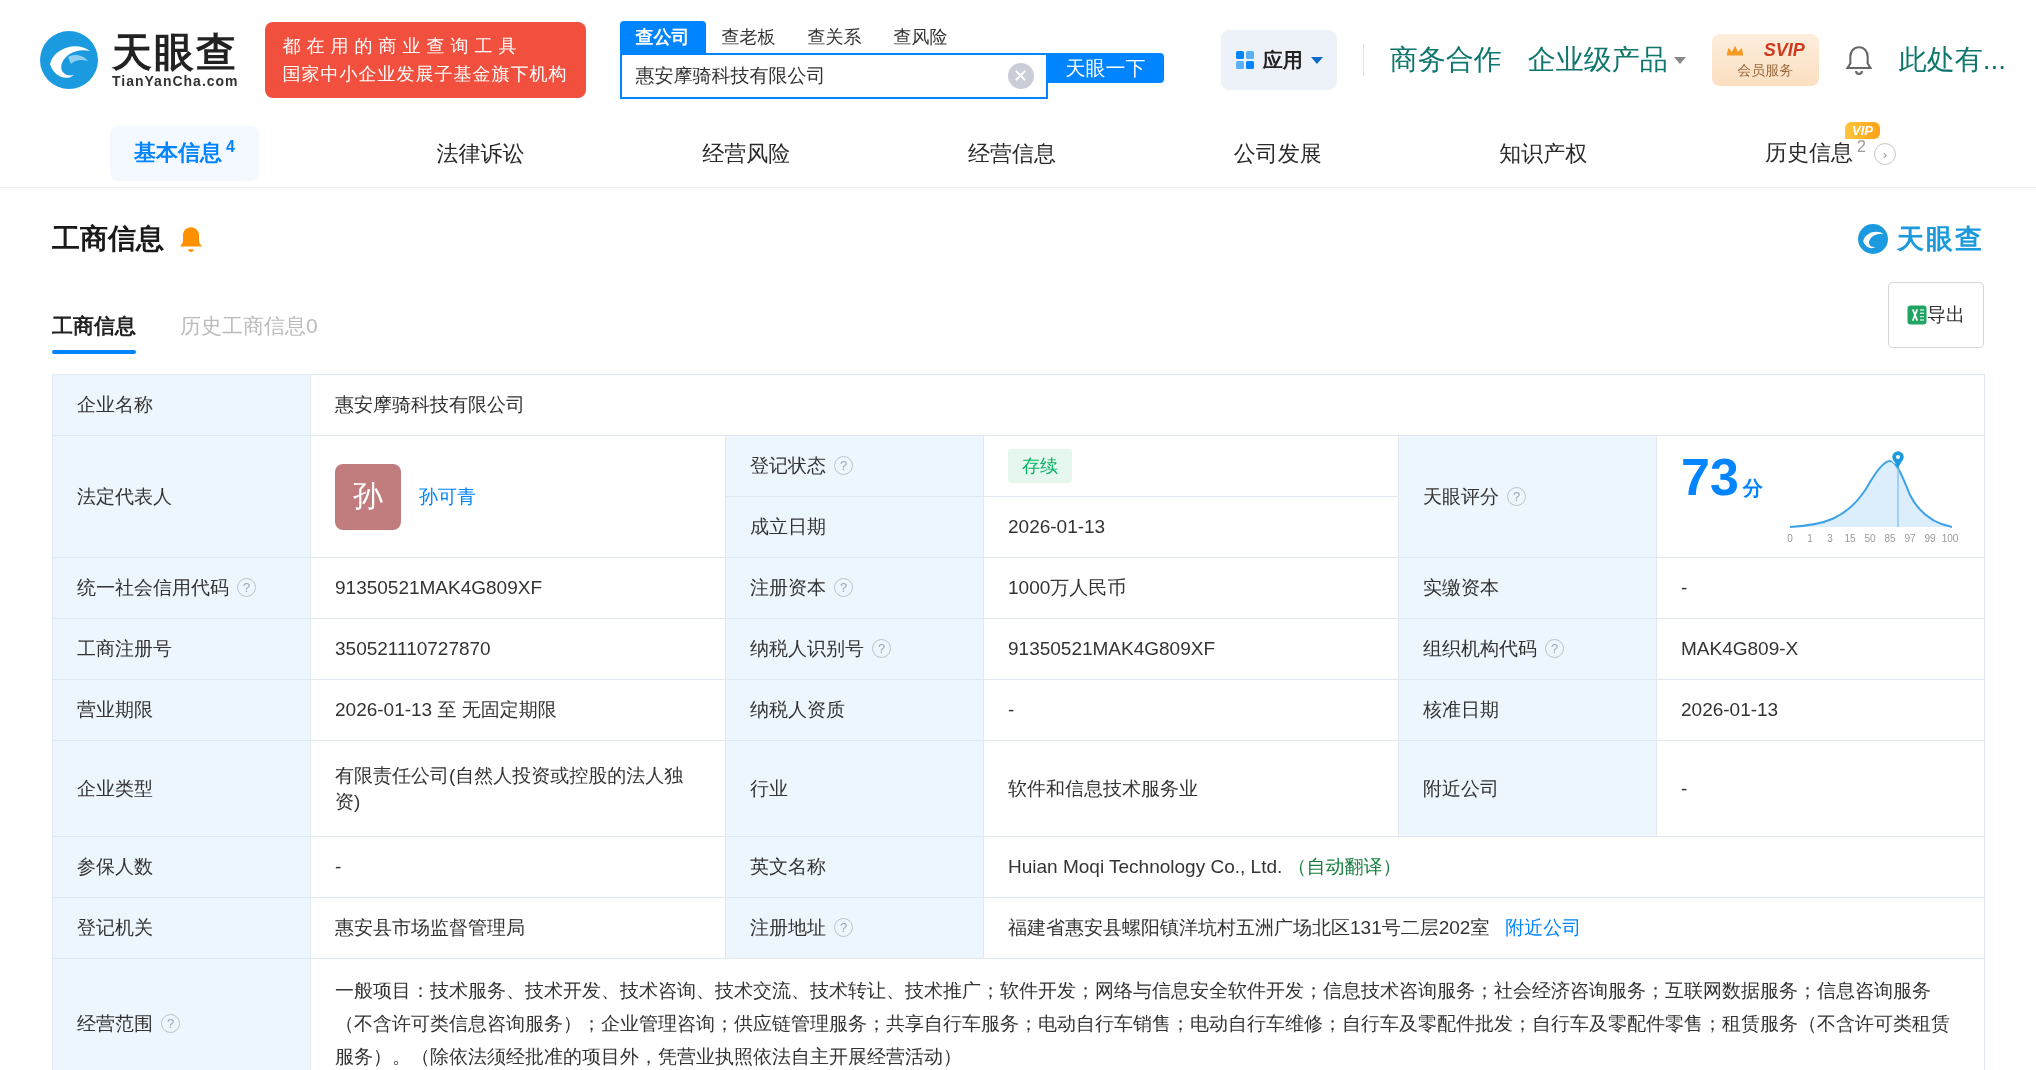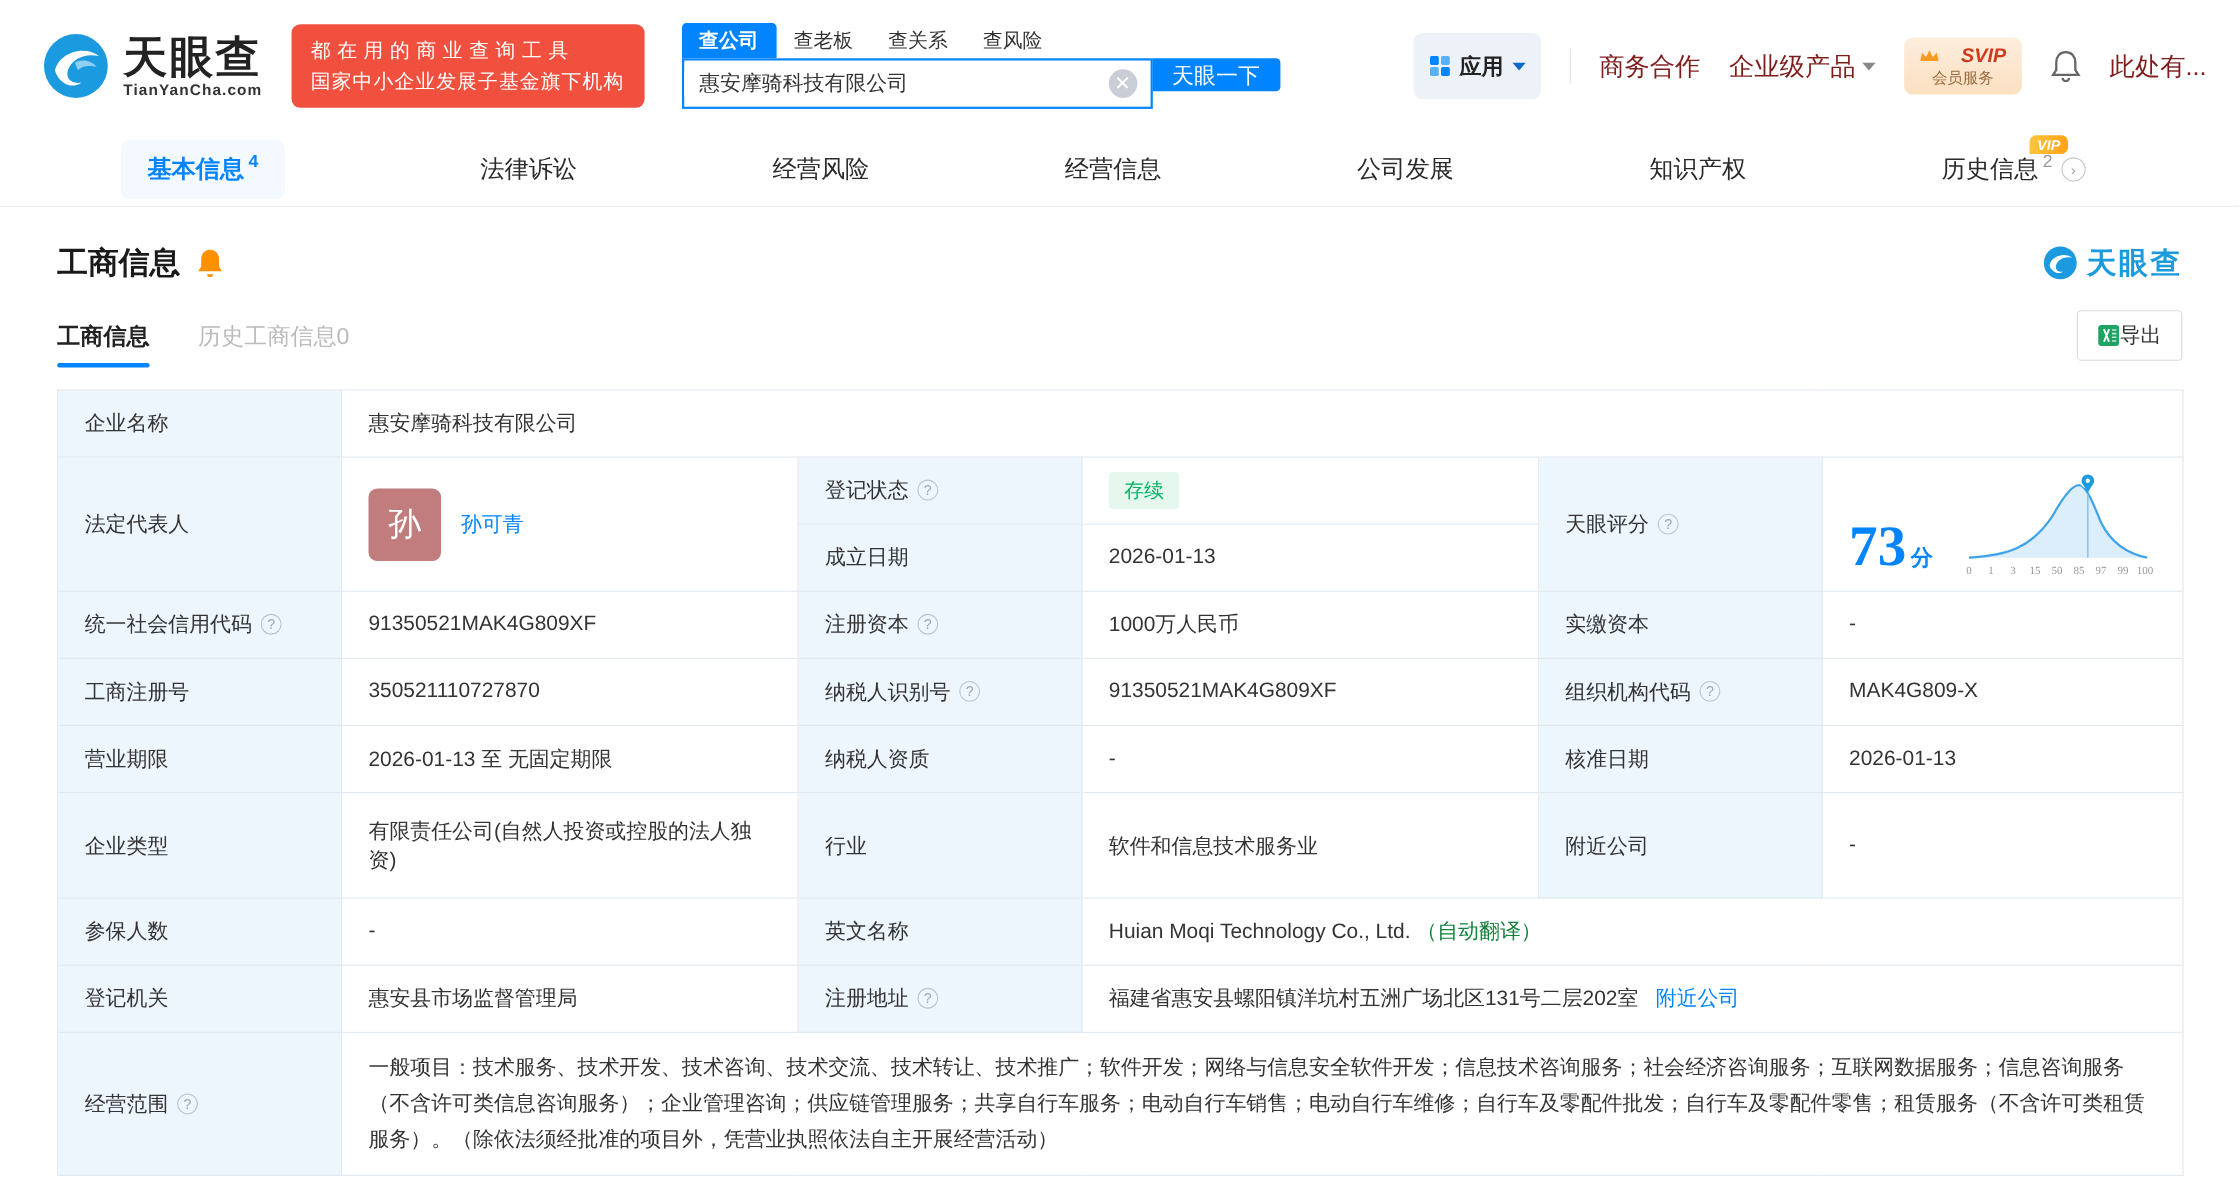--- a/index.html
+++ b/index.html
@@ -29,21 +29,21 @@
                display:flex; align-items:center; justify-content:center; margin-right:12px; cursor:pointer; }
   .search-btn { width:116px; height:30px; background:#0084ff; color:#fff; font-size:20px; border:none;
                 cursor:pointer; font-family:"Liberation Sans", sans-serif; border-radius:0 4px 4px 0; }
 
   .header-right { position:absolute; right:30px; top:0; height:120px; display:flex; align-items:center; gap:26px; }
   .apps-btn { background:#edf2f9; border-radius:8px; height:60px; padding:0 14px; display:flex; align-items:center; gap:8px; cursor:pointer; }
   .apps-btn .txt { font-size:20px; font-weight:bold; color:#222; }
   .caret { width:0; height:0; border-left:6px solid transparent; border-right:6px solid transparent; border-top:7px solid #0b69c8; }
   .caret.gray { border-top-color:#888; }
   .vdiv { width:1px; height:32px; background:#e3e3e3; }
-  .hlink { font-size:23px; color:#7f1d1d; cursor:pointer; white-space:nowrap; display:flex; align-items:center; gap:6px; }
+  .hlink { font-size:28px; color:#0f766e; cursor:pointer; white-space:nowrap; display:flex; align-items:center; gap:6px; }
   .svip { background:linear-gradient(180deg,#fdeedd,#fbdfc0); border-radius:8px; padding:6px 14px; text-align:center; cursor:pointer; }
   .svip .t { font-size:18px; font-weight:bold; font-style:italic; color:#cf3a1d; display:flex; align-items:center; gap:20px; justify-content:center; }
   .svip .s { font-size:14px; color:#9a6b3f; margin-top:1px; }
 
   
   .navbar { height:68px; display:flex; align-items:center; justify-content:space-between;
             padding:0 140px 0 110px; border-bottom:1px solid #ececec; }
   .ntab { font-size:22px; color:#2a2a2a; cursor:pointer; position:relative; white-space:nowrap; }
   .ntab.active { color:#0084ff; font-weight:bold; background:#f3f9ff; border-radius:8px; padding:12px 24px;text-align:right; }
   .ntab sup { font-size:16px; margin-left:4px; color:#0084ff; }
@@ -60,35 +60,35 @@
   .sec-title { font-size:28px; font-weight:bold; color:#1a1a1a; }
   .tyc-mini { display:flex; align-items:center; gap:8px; }
   .tyc-mini .txt { font-size:27px; font-weight:bold; color:#1c9ade; letter-spacing:2px; }
 
   .subtab-row { margin-top:24px; display:flex; align-items:flex-end; justify-content:space-between; }
   .subtabs { display:flex; gap:44px; }
   .subtab { font-size:21px; color:#bbb; padding-bottom:14px; cursor:pointer; position:relative; }
   .subtab.active { color:#222; font-weight:bold; }
   .subtab.active::after { content:""; position:absolute; left:0; right:0; bottom:0; height:4px; background:#0084ff; border-radius:2px; }
   .export-btn { display:flex; align-items:center; gap:0; border:1px solid #d9d9d9; border-radius:4px;
-                padding:9px 18px; font-size:19px; color:#333; cursor:pointer; background:#fff; margin-bottom:6px; }
+                padding:19px 18px; font-size:19px; color:#333; cursor:pointer; background:#fff; margin-bottom:6px; }
 
   
   table.info { width:1932px; border-collapse:collapse; margin-top:20px; table-layout:fixed; }
   table.info td { border:1px solid #e2e8f0; font-size:19px; color:#333; padding:10px 24px; vertical-align:middle; }
   td.lbl { background:#edf5fd; color:#2a2a2a; }
   tr.h1 { height:61px; }
   .help { display:inline-flex; width:19px; height:19px; border:1px solid #b9c4cf; border-radius:50%;
           color:#9aa7b4; font-size:13px; align-items:center; justify-content:center; margin-left:8px; vertical-align:2px; cursor:pointer; }
   .badge-green { display:inline-block; background:#e6f8ee; color:#00b364; font-size:18px; border-radius:4px; padding:5px 14px; }
   .legal-cell { display:flex; align-items:center; gap:18px; }
   .avatar { width:66px; height:66px; border-radius:8px; background:#c17d7d; color:#fff; font-size:30px;
             display:flex; align-items:center; justify-content:center; }
   a.link, .link { color:#0084ff; text-decoration:none; cursor:pointer; }
-  .score-cell { display:flex; align-items:flex-end; justify-content:space-between;font-family:Liberation Serif, serif; }
+  .score-cell { display:flex; align-items:flex-start; justify-content:space-between; }
   .score-num { color:#0084ff; font-weight:bold; }
   .score-num .n { font-size:52px; }
   .score-num .u { font-size:20px; margin-left:4px; }
   .gray-note { color:#15803d; }
   .scope { line-height:33px; }
 </style>
 </head>
 <body>
 
 <div class="header">

